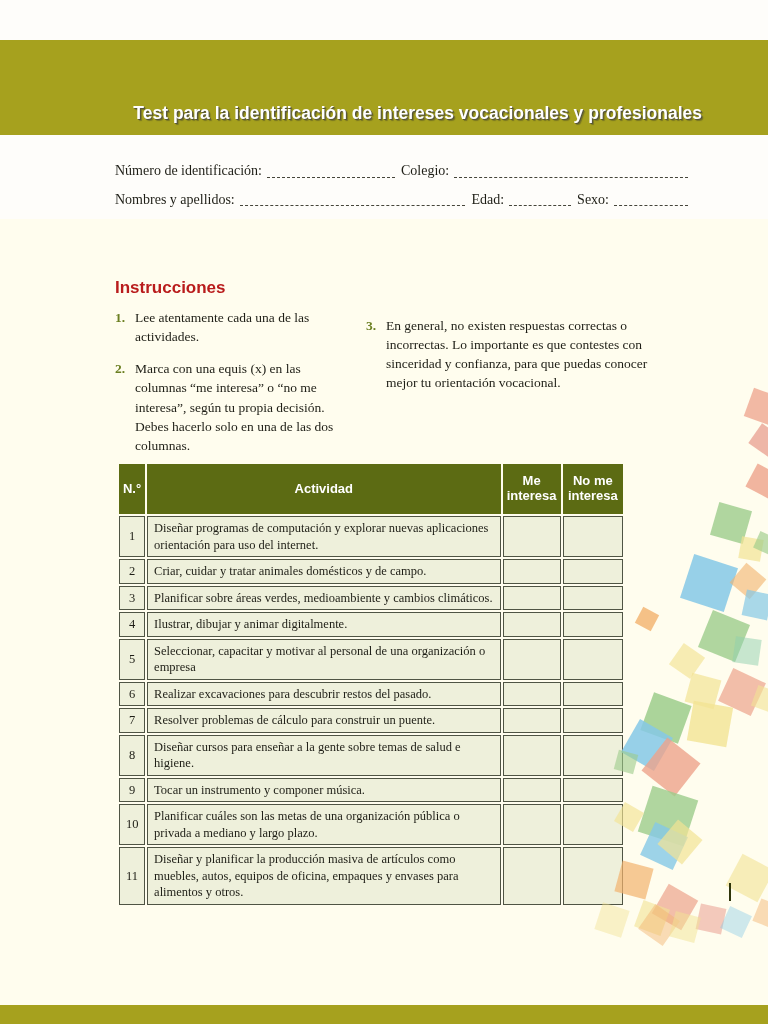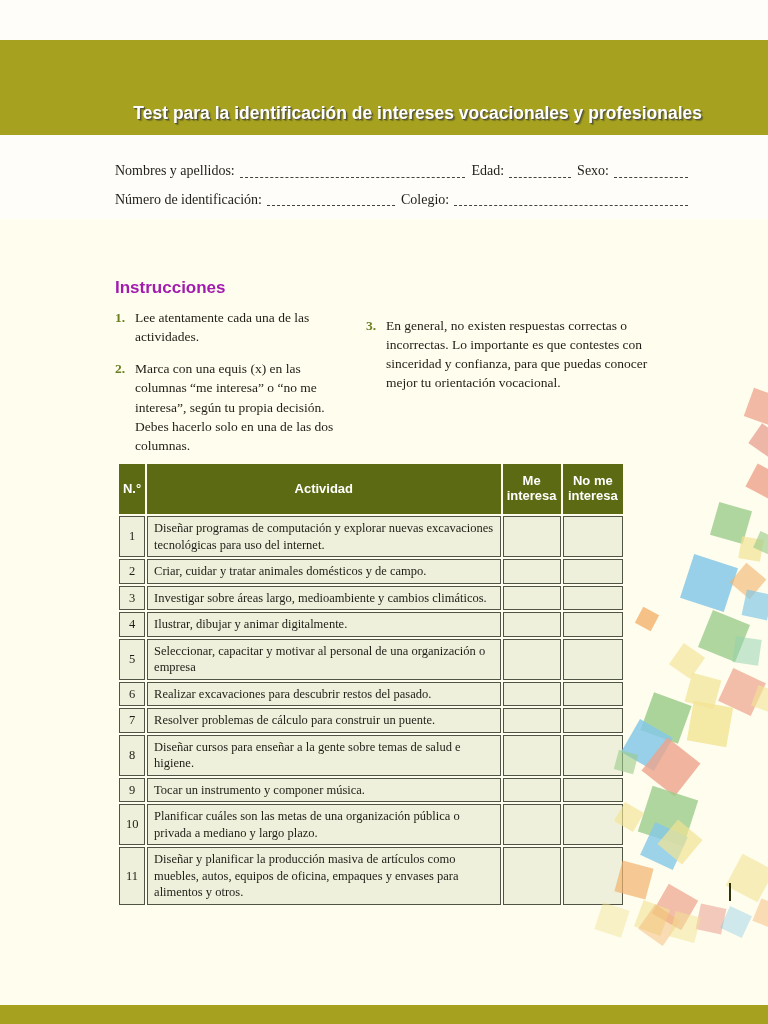--- a/index.html
+++ b/index.html
@@ -14,21 +14,21 @@
          color:#ffffff;text-shadow:1px 1px 0 #55543c, 2px 2px 1px rgba(60,60,40,.45);}
   
   .form-area{position:absolute;left:115px;top:162px;width:573px;font-size:14px;}
   .f-row{display:flex;align-items:flex-end;margin-bottom:11px;line-height:1.25;}
   .f-label{white-space:nowrap;}
   .dots{border-bottom:1px dashed #45453a;height:13px;margin:0 6px 2px 5px;}
   .grow{flex:1;}
   
   .instr-heading{position:absolute;left:115px;top:278px;
         font-family:"Liberation Sans", sans-serif;font-weight:bold;
-        font-size:17px;color:#a21caf;}
+        font-size:17px;color:#b91c1c;}
   .instr-col{position:absolute;font-size:13.5px;line-height:1.42;}
   .col-left{left:115px;top:308px;width:240px;}
   .col-right{left:366px;top:316px;width:298px;}
   .inst-item{display:flex;margin-bottom:13px;}
   .inst-num{font-weight:bold;color:#6b7f21;width:20px;flex:0 0 20px;}
   .ready{position:absolute;left:380px;top:429px;width:246px;text-align:center;
          font-family:"Liberation Sans", sans-serif;font-weight:bold;font-style:italic;
          font-size:13.5px;color:#e8761f;}
   
   table.acts{position:absolute;left:117px;top:462px;width:508px;
@@ -50,32 +50,32 @@
 <div class="page">
 
   <div class="top-white"></div>
 
   <div class="band">
     <span class="title">Test para la identificación de intereses vocacionales y profesionales</span>
   </div>
 
   <div class="form-area">
     <div class="f-row">
+      <span class="f-label">Número de identificación:</span>
+      <span class="dots" style="width:128px;"></span>
+      <span class="f-label">Colegio:</span>
+      <span class="dots grow" style="margin-right:0;"></span>
+    </div>
+    <div class="f-row">
       <span class="f-label">Nombres y apellidos:</span>
       <span class="dots grow"></span>
       <span class="f-label">Edad:</span>
       <span class="dots" style="width:62px;"></span>
       <span class="f-label">Sexo:</span>
       <span class="dots" style="width:74px;margin-right:0;"></span>
-    </div>
-    <div class="f-row">
-      <span class="f-label">Número de identificación:</span>
-      <span class="dots" style="width:128px;"></span>
-      <span class="f-label">Colegio:</span>
-      <span class="dots grow" style="margin-right:0;"></span>
     </div>
   </div>
 
   <div class="instr-heading">Instrucciones</div>
 
   <div class="instr-col col-left">
     <div class="inst-item">
       <span class="inst-num">1.</span>
       <span>Lee atentamente cada una de las actividades.</span>
     </div>
@@ -104,33 +104,33 @@
       <tr>
         <th>N.°</th>
         <th>Actividad</th>
         <th>Me interesa</th>
         <th>No me interesa</th>
       </tr>
     </thead>
     <tbody>
         <tr>
           <td class="c-num">1</td>
-          <td class="c-act">Diseñar programas de computación y explorar nuevas excavaciones tecnológicas para uso del internet.</td>
+          <td class="c-act">Diseñar programas de computación y explorar nuevas aplicaciones orientación para uso del internet.</td>
           <td class="c-mark"></td>
           <td class="c-mark"></td>
         </tr>
         <tr>
           <td class="c-num">2</td>
           <td class="c-act">Criar, cuidar y tratar animales domésticos y de campo.</td>
           <td class="c-mark"></td>
           <td class="c-mark"></td>
         </tr>
         <tr>
           <td class="c-num">3</td>
-          <td class="c-act">Investigar sobre áreas largo, medioambiente y cambios climáticos.</td>
+          <td class="c-act">Planificar sobre áreas verdes, medioambiente y cambios climáticos.</td>
           <td class="c-mark"></td>
           <td class="c-mark"></td>
         </tr>
         <tr>
           <td class="c-num">4</td>
           <td class="c-act">Ilustrar, dibujar y animar digitalmente.</td>
           <td class="c-mark"></td>
           <td class="c-mark"></td>
         </tr>
         <tr>

